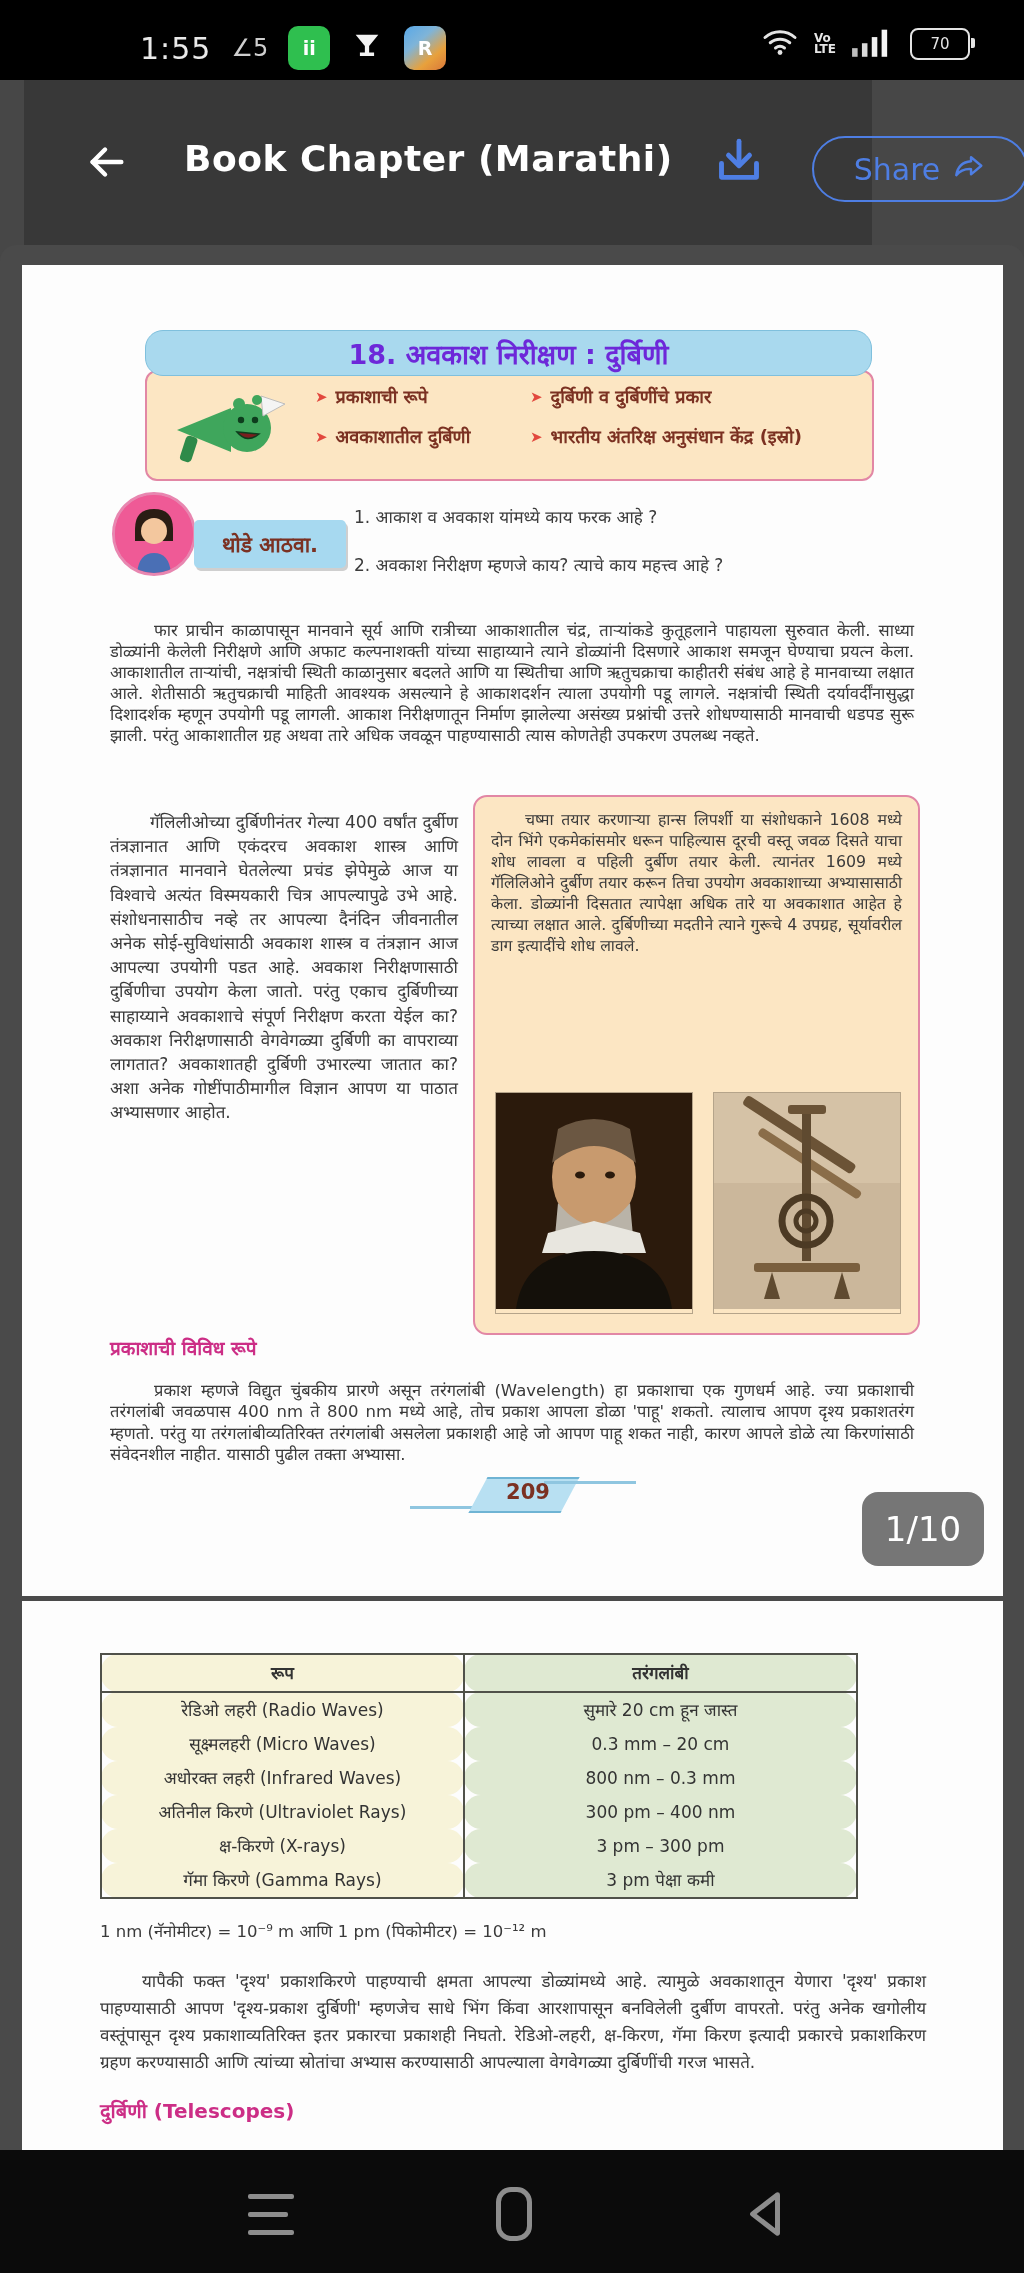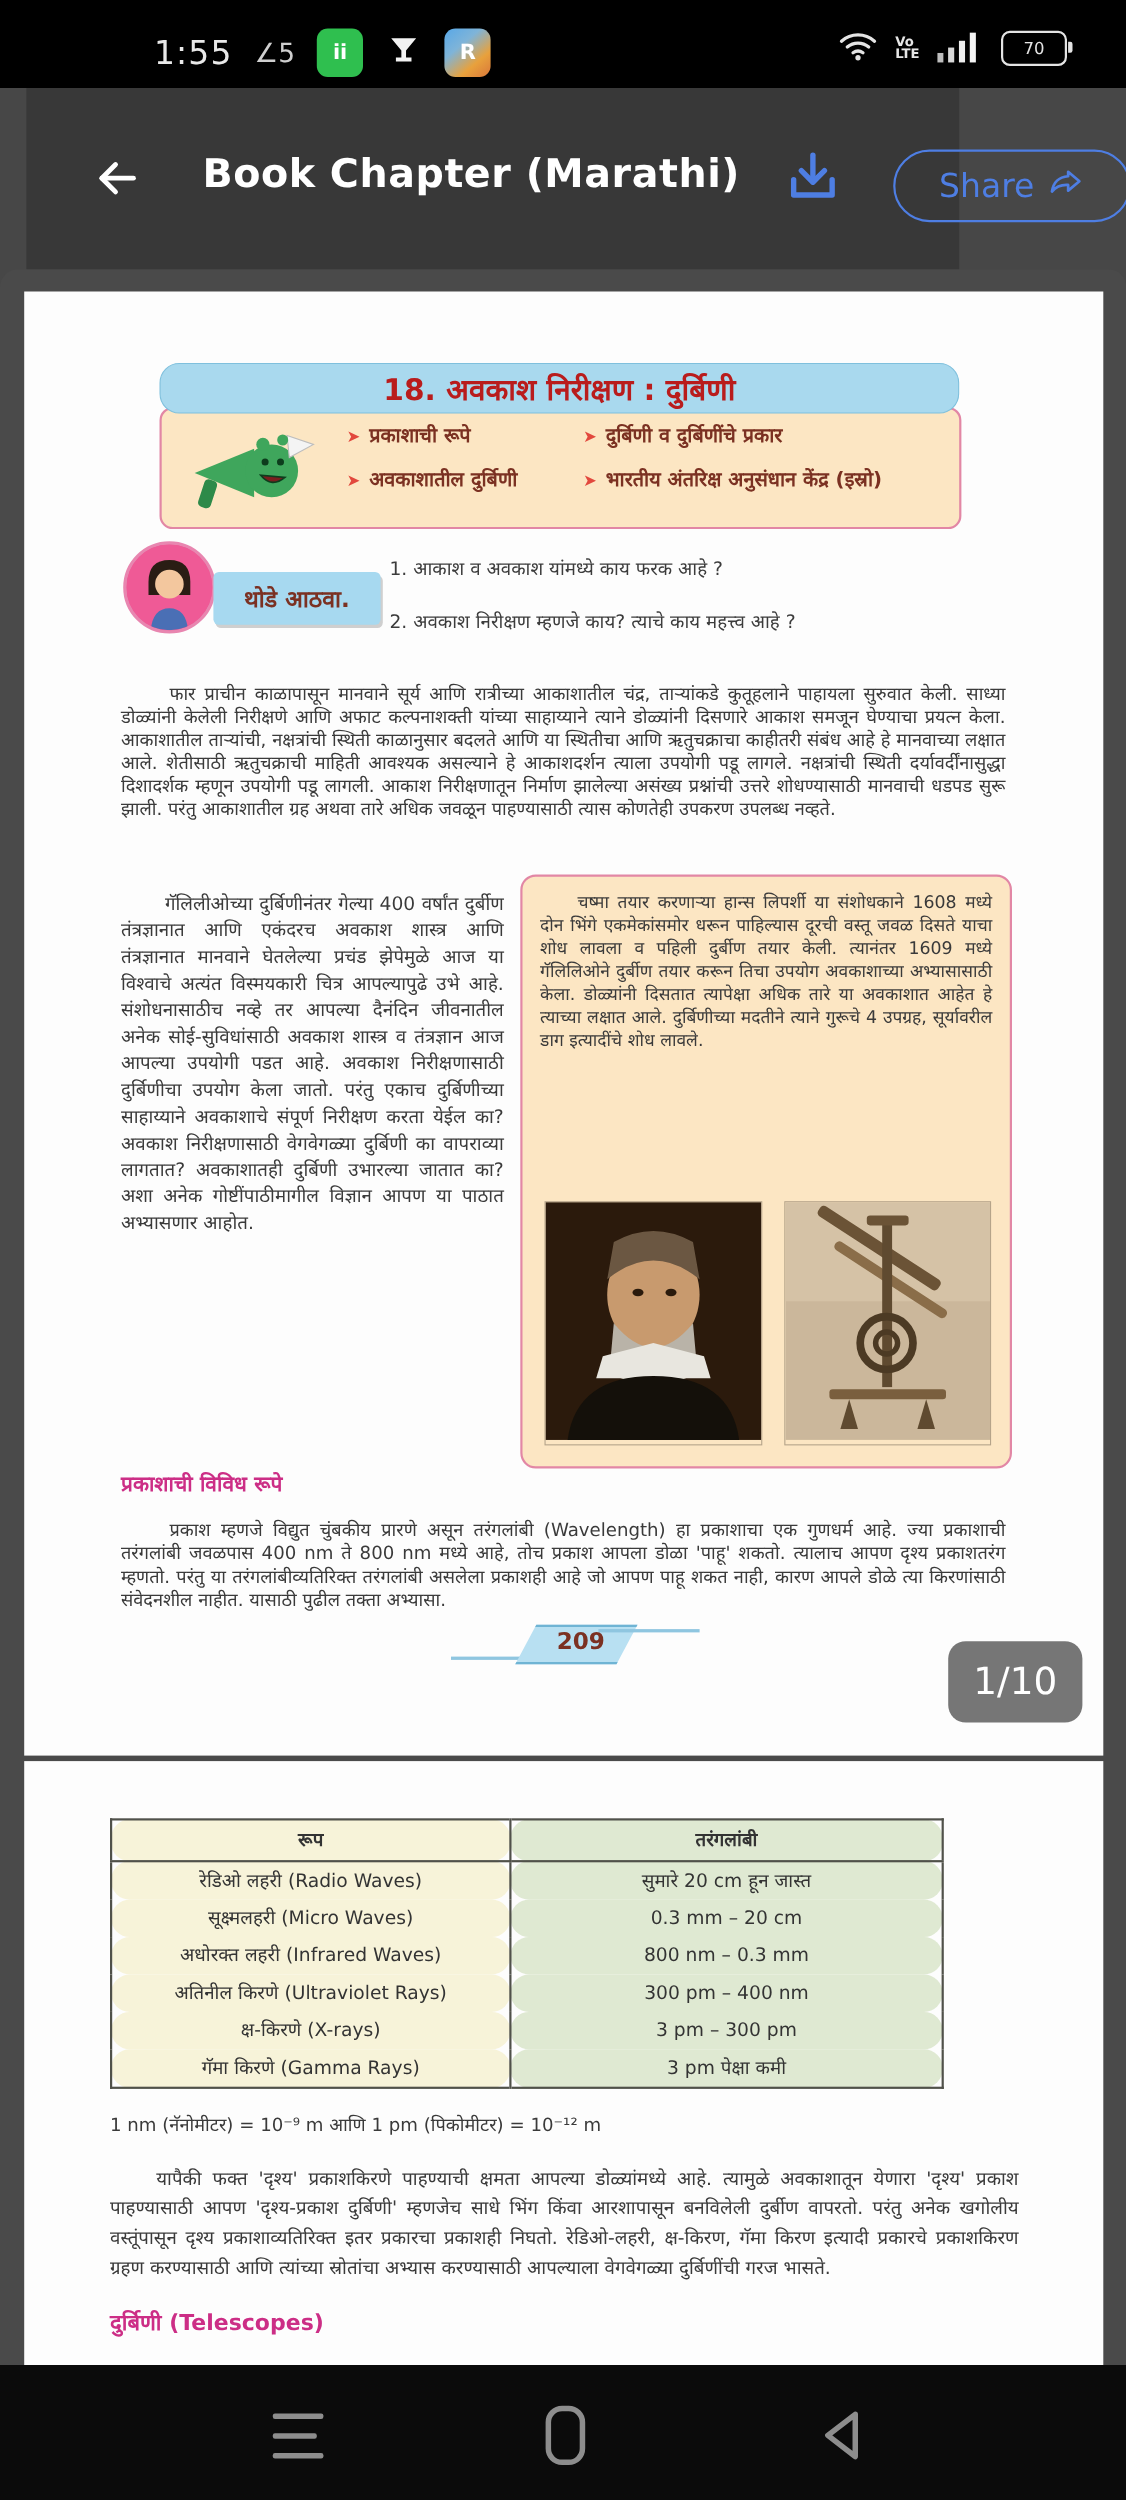--- a/index.html
+++ b/index.html
@@ -32,21 +32,21 @@
 
   
   .content{position:absolute;top:245px;left:0;width:1024px;height:1905px;background:#4a4a4a;border-radius:16px 16px 0 0;}
   .page{position:absolute;left:22px;width:981px;background:#fdfdfd;color:#3a3a3a;}
   .page1{top:20px;height:1331px;}
   .page2{top:1356px;height:549px;}
 
   
   .chapter-head{position:absolute;left:123px;top:65px;width:725px;height:44px;background:#a9d9ee;border:1.5px solid #7fc0dd;
                 border-radius:18px;display:flex;align-items:center;justify-content:center;z-index:2;
-                color:#b91c1c;font-weight:bold;font-size:27px;}
+                color:#6d28d9;font-weight:bold;font-size:27px;}
   .topic-box{position:absolute;left:123px;top:105px;width:725px;height:107px;background:#fce6c3;
              border:2px solid #e287a5;border-radius:12px;}
   .mascot{position:absolute;left:22px;top:6px;width:132px;height:94px;}
   .topic-grid{position:absolute;left:168px;top:14px;width:545px;display:grid;grid-template-columns:205px 1fr;
               grid-row-gap:18px;grid-column-gap:10px;}
   .topic-item{display:flex;gap:8px;align-items:flex-start;color:#7b3122;font-weight:bold;font-size:18px;line-height:22px;}
   .topic-item .arr{color:#e2483d;font-size:15px;line-height:22px;}
 
   
   .avatar{position:absolute;left:90px;top:227px;width:78px;height:78px;border-radius:50%;overflow:hidden;

